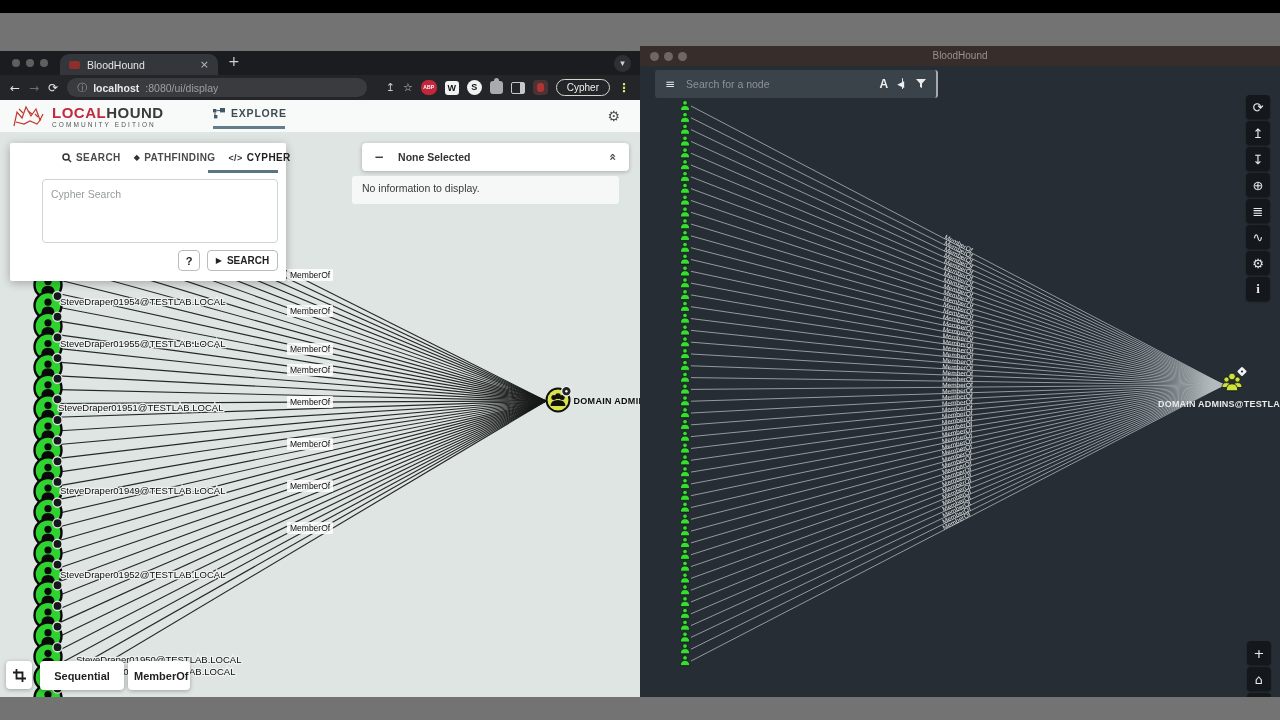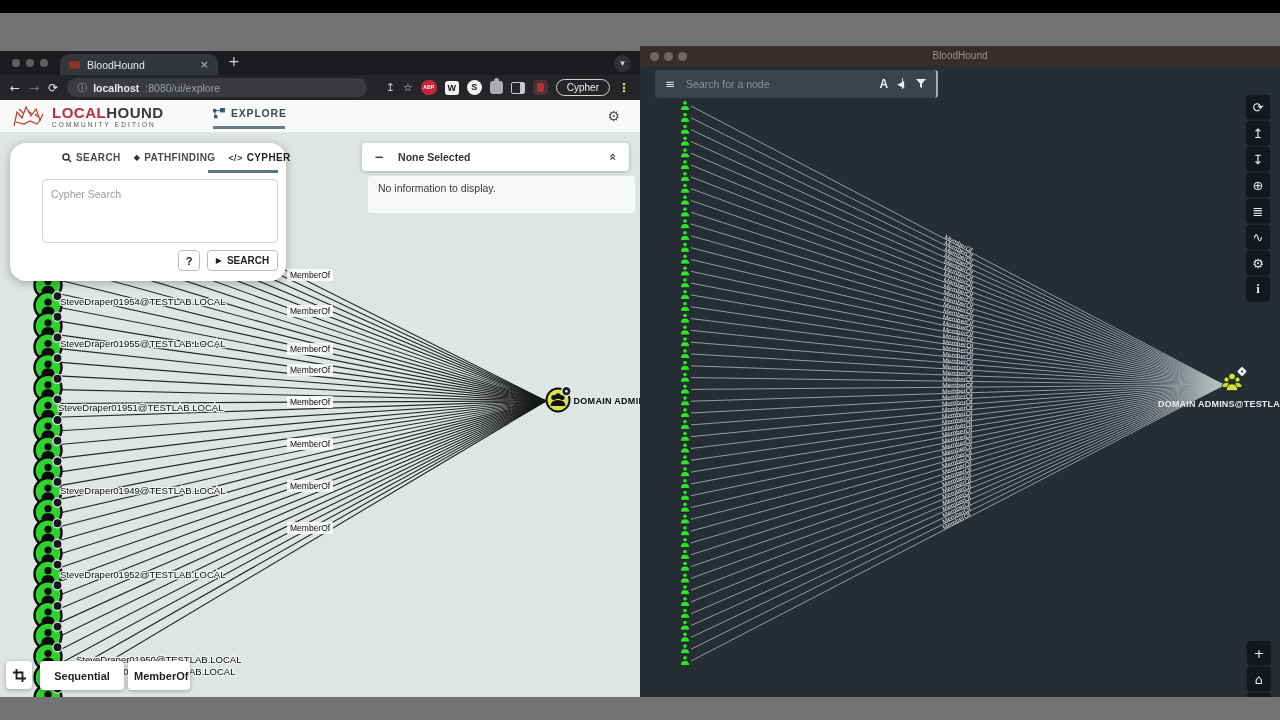--- a/index.html
+++ b/index.html
@@ -53,21 +53,21 @@
   .explore .lbl{font-size:10.5px;font-weight:bold;color:#3c4b52;letter-spacing:.8px;}
   .explore-underline{position:absolute;left:213px;top:26px;width:72px;height:2.5px;background:#647e89;}
   .gear{position:absolute;right:20px;top:8px;color:#4d4d4d;font-size:14px;}
 
   .grapharea{position:relative;width:640px;height:564px;overflow:hidden;}
   #lg{position:absolute;left:0;top:0;}
   .chip{position:absolute;transform:translateY(-50%);background:rgba(255,255,255,.85);padding:0 3px;
         font-size:8.5px;line-height:12px;color:#0d0d0d;border-radius:1px;white-space:nowrap;}
   .hambtn{position:absolute;left:16px;top:17px;width:24px;height:24px;background:#fff;border-radius:4px;
           box-shadow:0 1px 3px rgba(0,0,0,.35);text-align:center;line-height:24px;font-size:13px;color:#222;}
-  .searchcard{position:absolute;left:10px;top:10px;width:276px;height:138px;background:#fff;border-radius:16px;
+  .searchcard{position:absolute;left:10px;top:10px;width:276px;height:138px;background:#fff;border-radius:2px;
               box-shadow:0 2px 10px rgba(0,0,0,.28);}
   .tabsrow{position:absolute;left:52px;top:9px;display:flex;gap:13px;align-items:center;}
   .ptab{font-size:10px;font-weight:bold;color:#4a4a4a;letter-spacing:.4px;display:flex;gap:4px;align-items:center;white-space:nowrap;}
   .ptab.active{color:#222;}
   .pfic{font-size:8px;color:#333;}
   .cyic{font-size:9px;color:#333;font-weight:bold;}
   .underline{position:absolute;left:198px;top:27px;width:70px;height:2.5px;background:#5a7480;}
   .cypher{position:absolute;left:32px;top:36px;width:236px;height:64px;border:1px solid #cfd4d3;border-radius:4px;
           font-size:10.5px;padding:8px;color:#333;resize:none;background:#fff;box-sizing:border-box;
           font-family:"Liberation Sans",sans-serif;outline:none;}
@@ -76,21 +76,21 @@
            background:#fff;font-weight:bold;font-size:11px;color:#222;font-family:inherit;}
   .runbtn{position:absolute;left:197px;top:107px;width:71px;height:21px;display:flex;align-items:center;justify-content:center;
           gap:5px;border:1px solid #b9bebd;border-radius:4px;background:#fff;font-weight:bold;font-size:10px;color:#222;
           font-family:inherit;}
   .play{font-size:8px;}
   .selbar{position:absolute;left:362px;top:10px;width:267px;height:28px;background:#fff;border-radius:4px;
           box-shadow:0 1px 4px rgba(0,0,0,.25);display:flex;align-items:center;padding:0 12px;box-sizing:border-box;}
   .minus{font-weight:bold;color:#333;font-size:12px;}
   .seltitle{font-size:10.5px;font-weight:bold;color:#333;flex:1;margin-left:14px;}
   .collapse{transform:rotate(90deg);font-size:12px;color:#444;font-weight:bold;}
-  .selinfo{position:absolute;left:368px;top:43px;width:267px;height:37px;background:rgba(255,255,255,.72);
+  .selinfo{position:absolute;left:352px;top:43px;width:267px;height:28px;background:rgba(255,255,255,.72);
            border-radius:3px;font-size:10.5px;color:#3a3a3a;line-height:25px;padding:0 10px;box-sizing:border-box;}
   .cropbtn{position:absolute;left:6px;top:528px;width:26px;height:28px;background:#fff;border-radius:4px;
            box-shadow:0 1px 4px rgba(0,0,0,.3);display:flex;align-items:center;justify-content:center;border:none;}
   .layoutbtn{position:absolute;top:528px;height:29px;background:#fff;border:none;border-radius:4px;
              box-shadow:0 1px 4px rgba(0,0,0,.3);font-weight:bold;font-size:11px;color:#1f1f1f;font-family:inherit;}
   .seq{left:40px;width:84px;} .std{left:128px;width:62px;}
 
   
   .win-right{position:absolute;left:640px;top:33px;width:640px;height:651px;background:#262d34;overflow:hidden;}
   .rtitle{position:relative;height:20px;background:#372d2a;text-align:center;color:#9a918c;font-size:10px;line-height:20px;}
@@ -131,21 +131,21 @@
       <span class="newtab ic">+</span>
       <span class="tabsearch ic">▾</span>
     </div>
     <div class="urlrow">
       <span class="nav ic">←</span>
       <span class="nav fwd ic">→</span>
       <span class="nav ic">⟳</span>
       <div class="urlpill">
         <span class="siteinfo ic">ⓘ</span>
         <span class="host">localhost</span>
-          <span class="rest">:8080/ui/explore</span>
+          <span class="rest">:8080/ui/display</span>
       </div>
       <div class="acts">
         <span class="act ic">↥</span>
         <span class="act ic">☆</span>
         <span class="ext-abp">ABP</span>
         <span class="ext-w">W</span>
         <span class="ext-s">S</span>
         <span class="ext-puzzle"></span>
         <span class="ext-sidebar"></span>
         <span class="ext-profile"></span>

